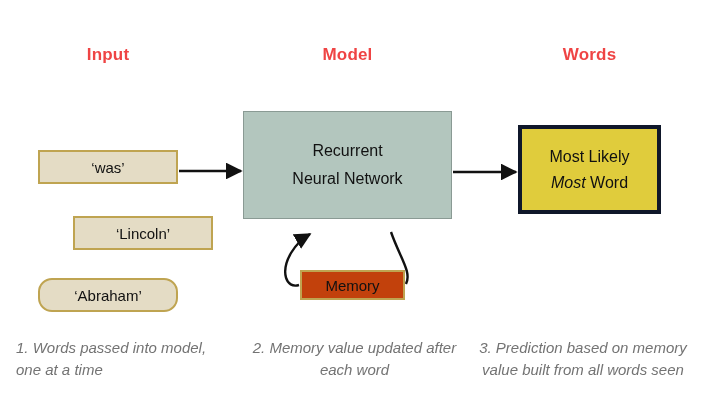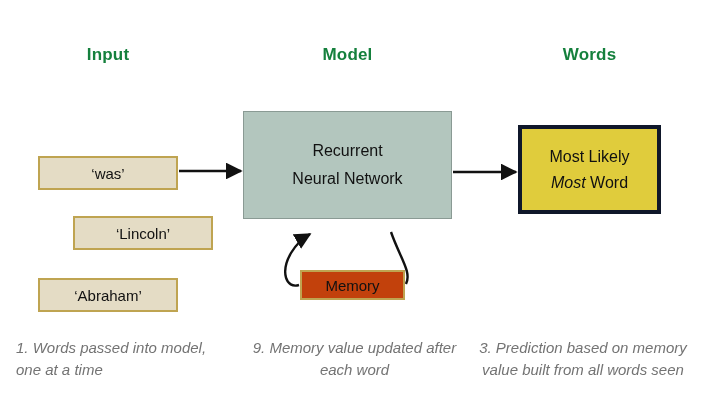--- a/index.html
+++ b/index.html
@@ -14,21 +14,21 @@
     background: #ffffff;
     font-family: "Liberation Sans", sans-serif;
     overflow: hidden;
   }
 
   
   .col-head {
     position: absolute;
     font-weight: bold;
     font-size: 17px;
-    color: #15803d;
+    color: #ef4444;
     letter-spacing: 0.2px;
     text-align: center;
     white-space: nowrap;
   }
   #head-input  { left: 38px;  top: 45px; width: 140px; }
   #head-model  { left: 243px; top: 45px; width: 209px; }
   #head-output { left: 518px; top: 45px; width: 143px; }
 
   
   .box {
@@ -43,23 +43,23 @@
 
   .token-box {
     width: 140px;
     height: 34px;
     left: 38px;
     background: #E4DCC5;
     border: 2px solid #BFA näm;
     border: 2px solid #BFA451;
     font-size: 15px;
   }
-  #token-0 { top: 156px; }
+  #token-0 { top: 150px; }
   #token-1 { top: 216px; margin-left: 35px; }
-  #token-2 { top: 278px; }
+  #token-2 { top: 278px; border-radius: 14px; }
 
   #model-box {
     left: 243px;
     top: 111px;
     width: 209px;
     height: 108px;
     background: #B3C6BE;
     border: 1px solid #8a9a94;
     flex-direction: column;
     font-size: 16px;
@@ -147,16 +147,16 @@
     <line x1="179" y1="171" x2="241" y2="171" stroke="#111111" stroke-width="2.4" marker-end="url(#ah)"></line>
 
     <line x1="453" y1="172" x2="516" y2="172" stroke="#111111" stroke-width="2.4" marker-end="url(#ah)"></line>
 
     <path d="M 391 232 C 400 258 412 272 406 284" stroke="#111111" stroke-width="2.4" fill="none"></path>
 
     <path d="M 299 285 C 286 289 280 272 291 253 C 297 243 303 238 310 234" stroke="#111111" stroke-width="2.4" fill="none" marker-end="url(#ah)"></path>
   </svg>
 
   <div class="caption" id="caption-1">1. Words passed into model, one at a time</div>
-  <div class="caption" id="caption-2">9. Memory value updated after each word</div>
+  <div class="caption" id="caption-2">2. Memory value updated after each word</div>
   <div class="caption" id="caption-3">3. Prediction based on memory value built from all words seen</div>
 
 </div>
 
 </body></html>

